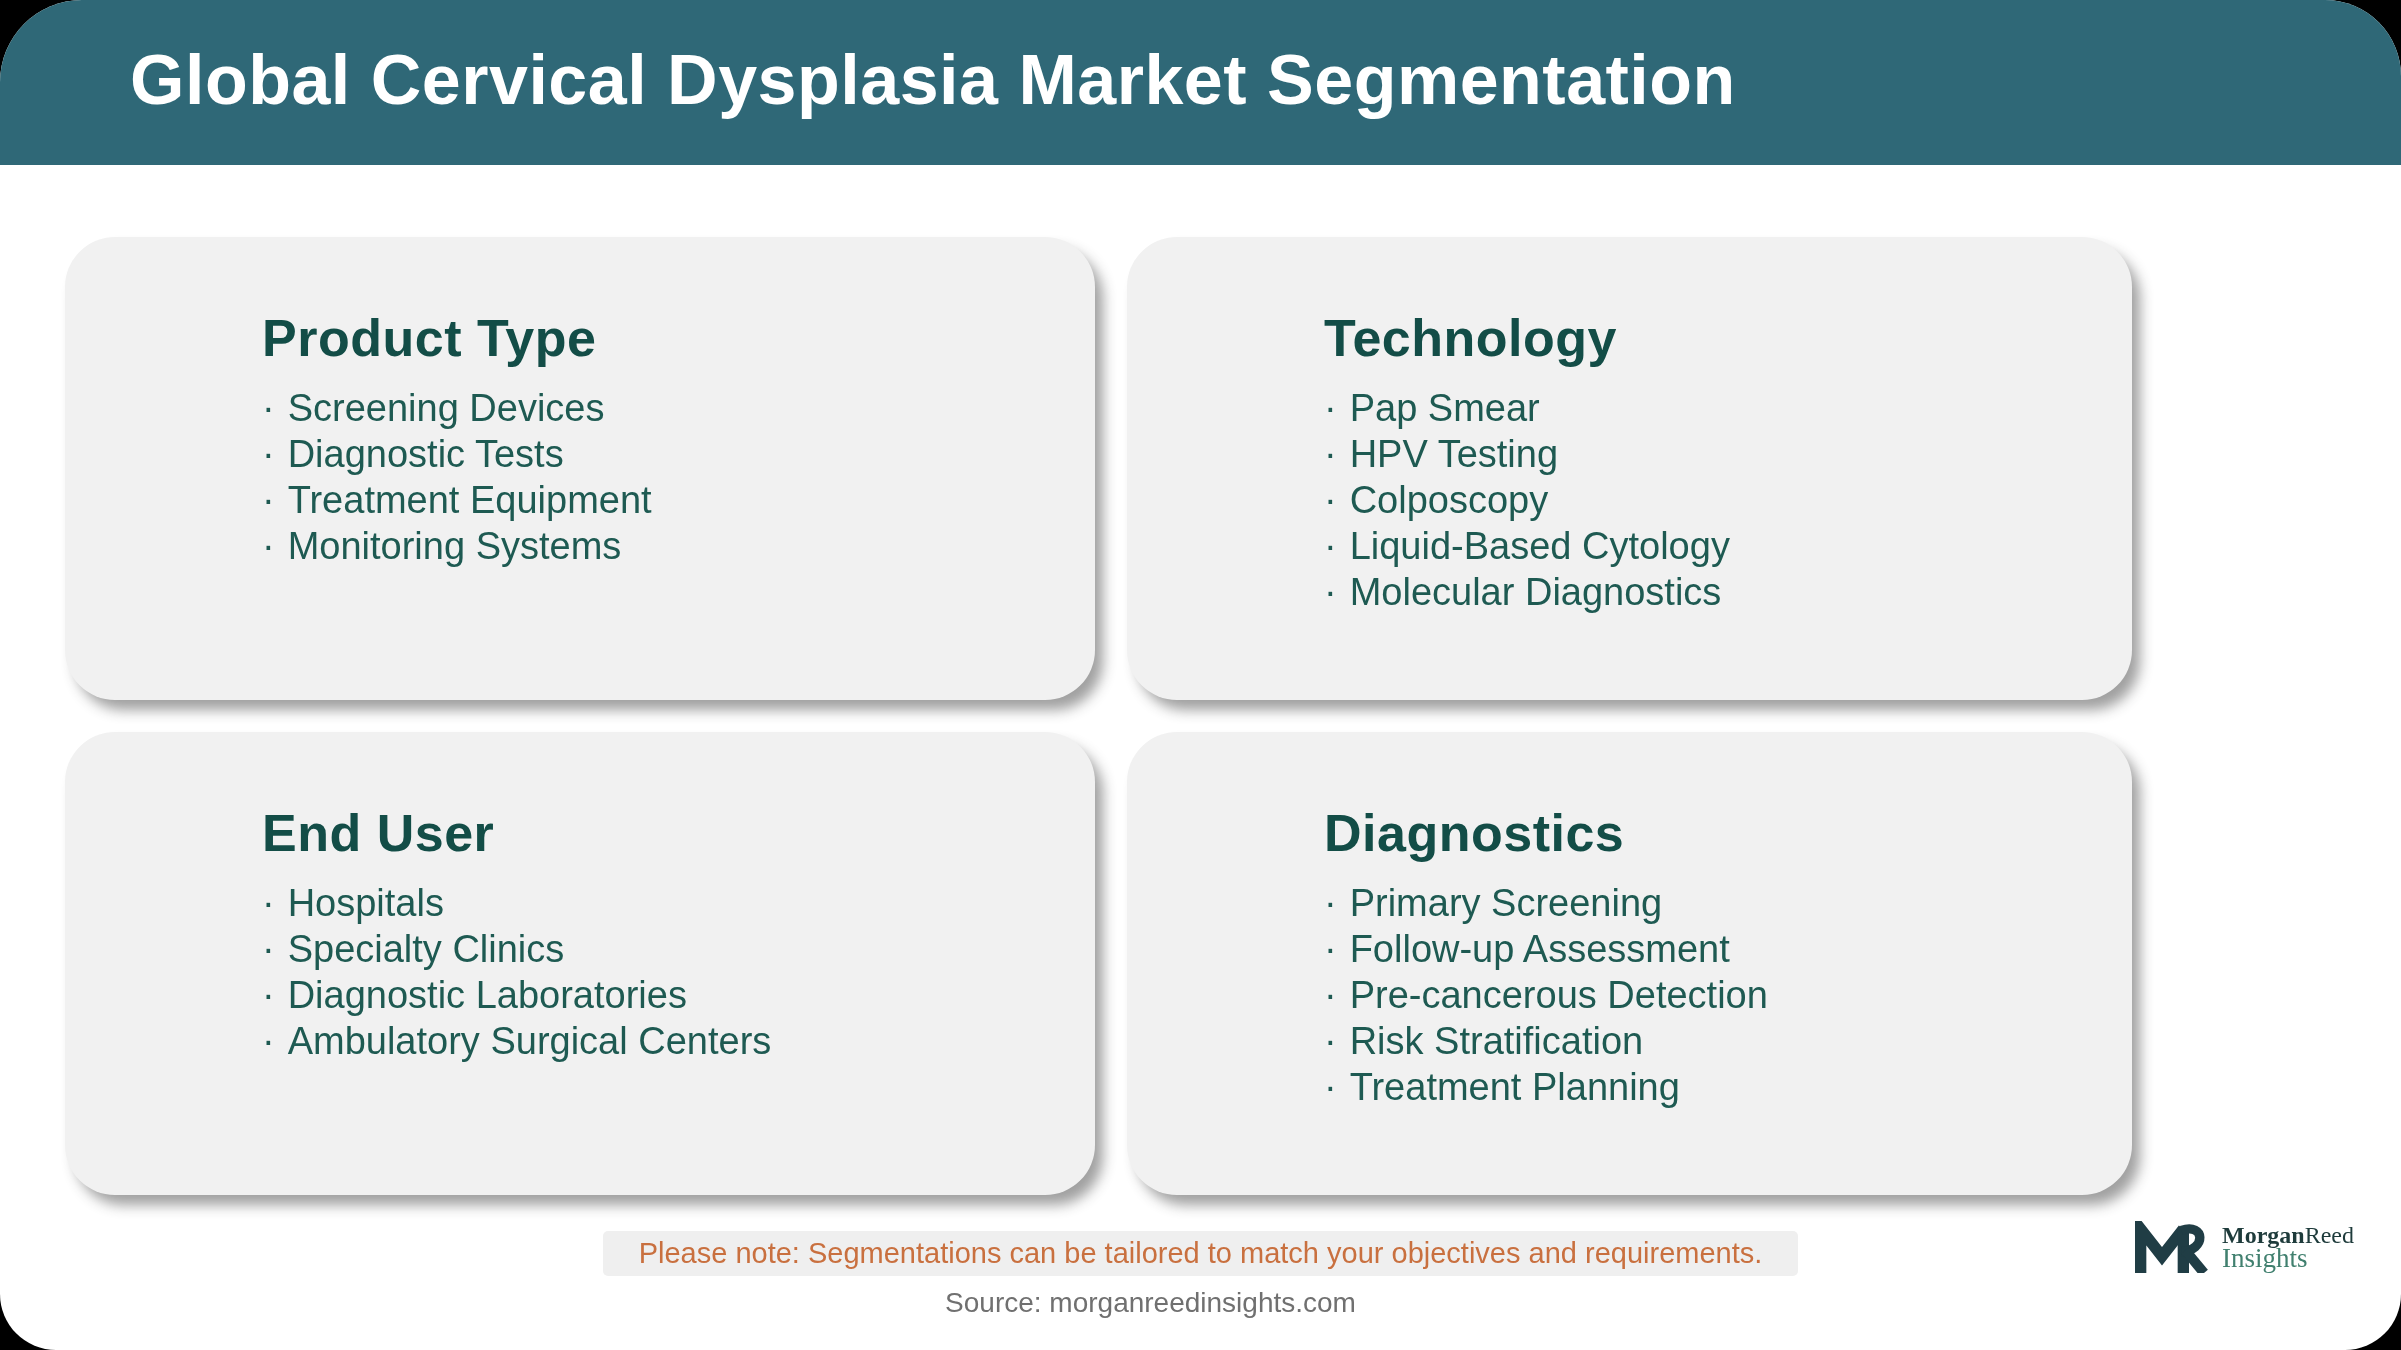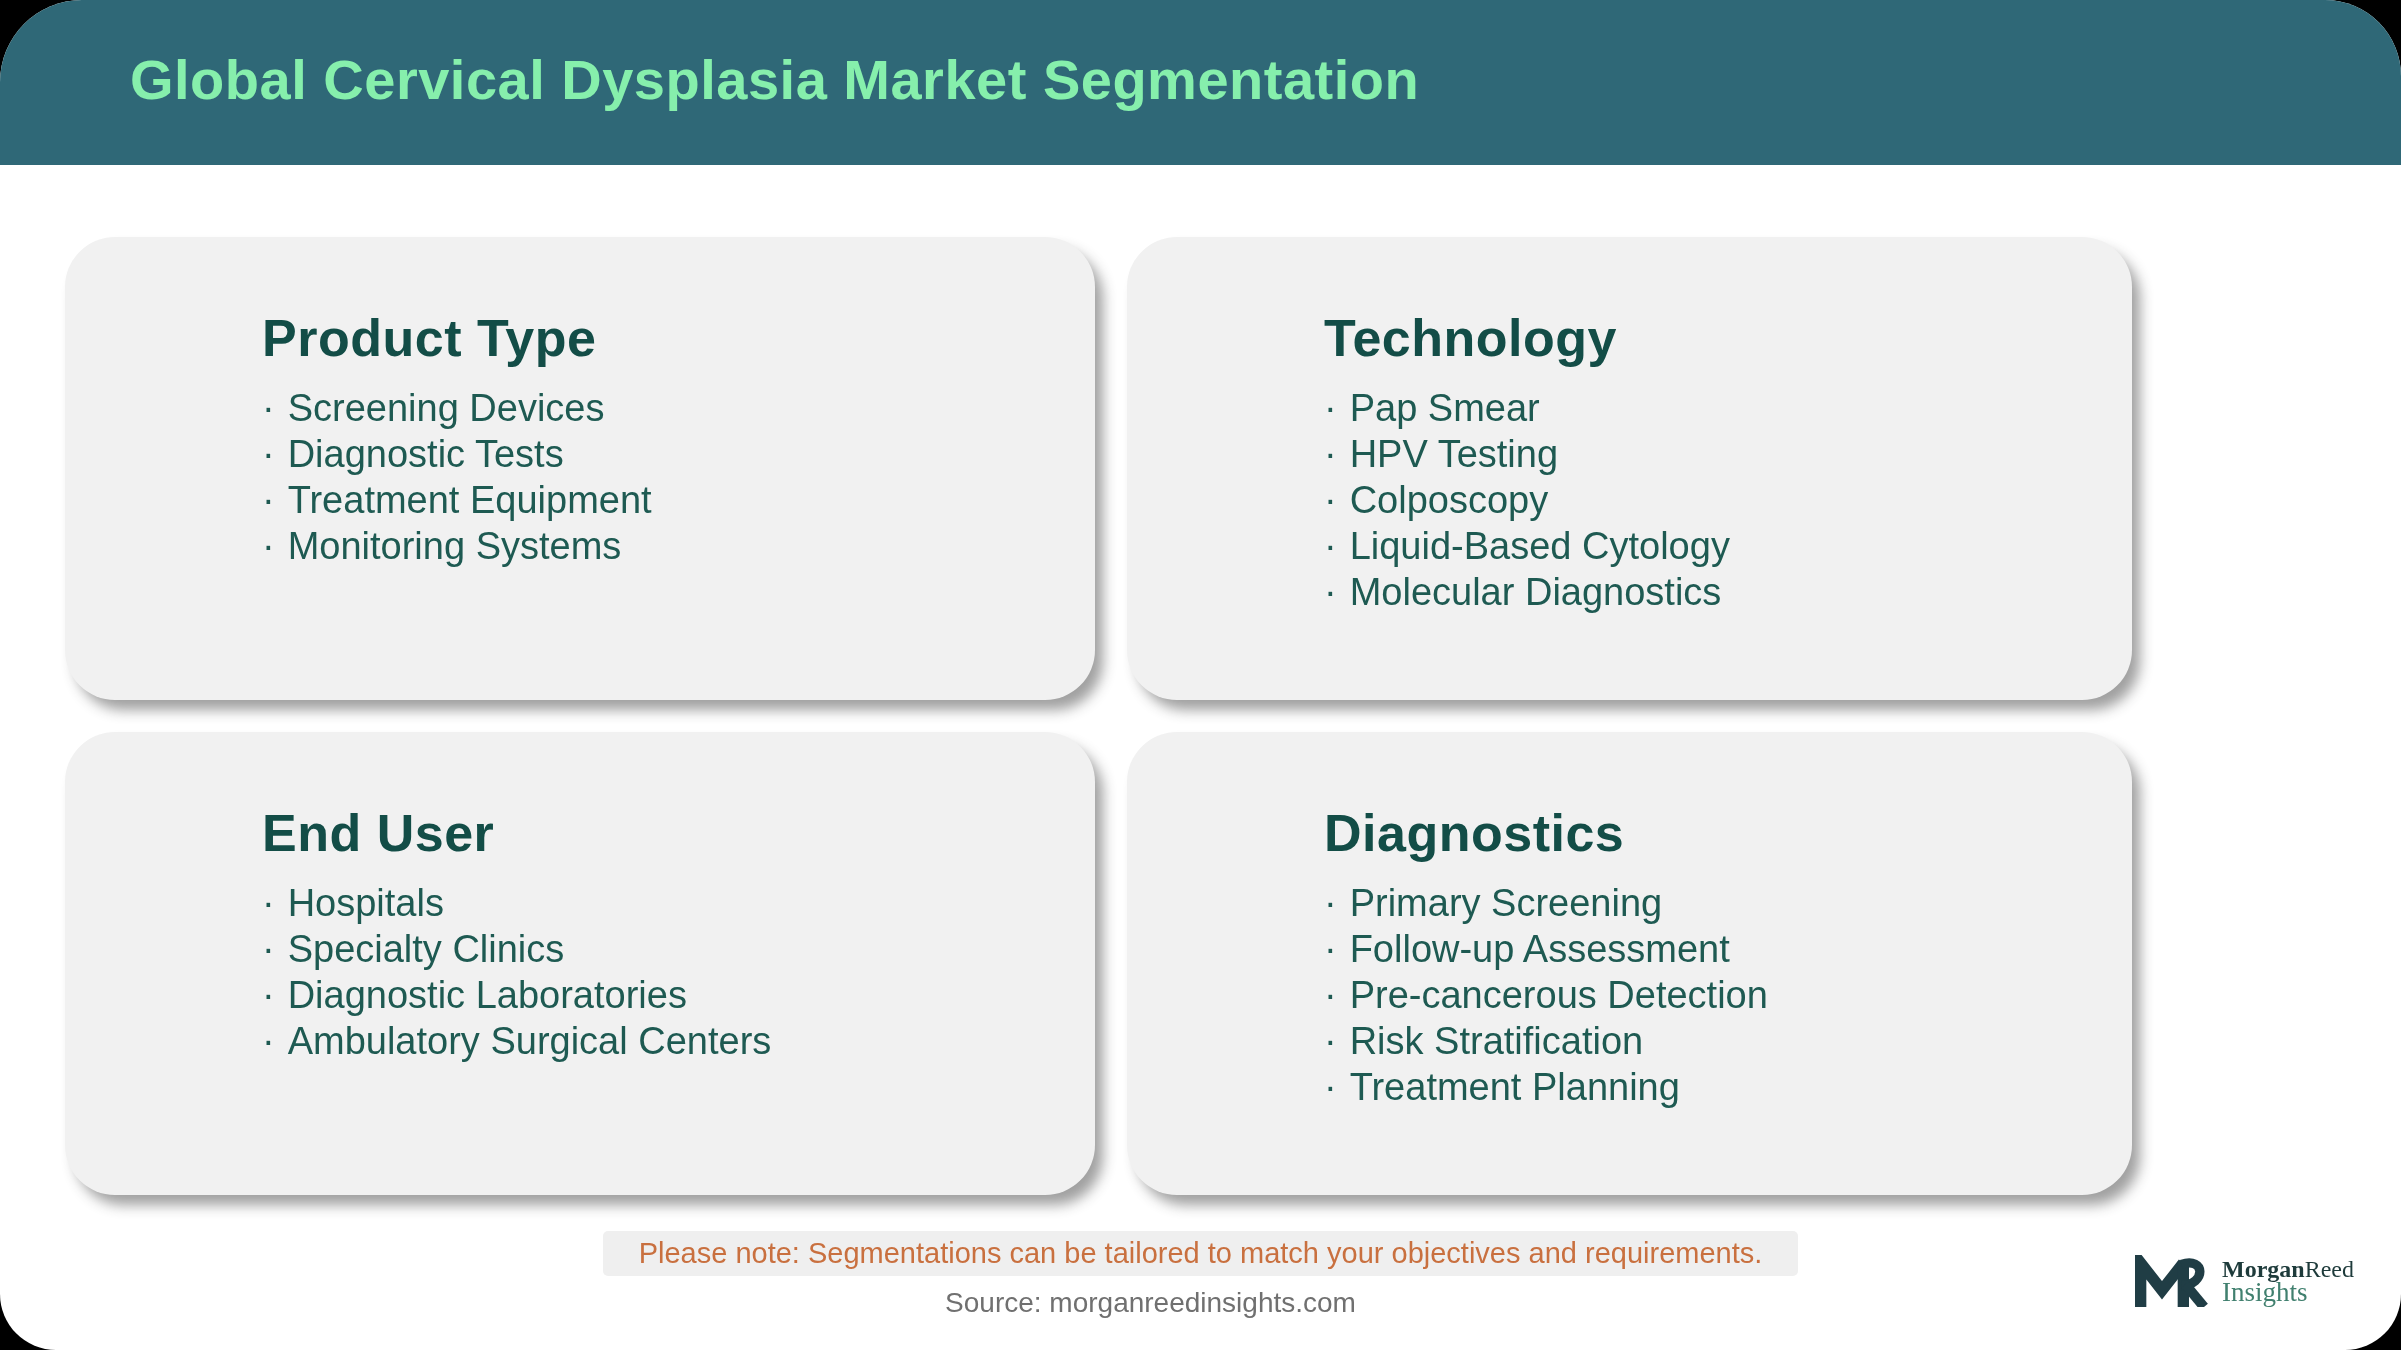--- a/index.html
+++ b/index.html
@@ -18,22 +18,22 @@
   }
   
   .band {
     height: 165px;
     background: #2f6877;
     display: flex;
     align-items: center;
   }
   .band h1 {
     margin: 0 0 6px 130px;
-    color: #86efac;
-    font-size: 56px;
+    color: #ffffff;
+    font-size: 70px;
     font-weight: 700;
     letter-spacing: 0.5px;
   }
   
   .grid {
     margin: 72px 0 0 65px;
     display: grid;
     grid-template-columns: 1030px 1005px;
     column-gap: 137px;
     row-gap: 42px;
@@ -86,21 +86,21 @@
   .source {
     margin-top: 11px;
     text-align: center;
     transform: translateX(-50px);
     color: #707070;
     font-size: 28px;
   }
   
   .logo {
     position: absolute;
-    top: 1255px;
+    top: 1221px;
     right: 47px;
     display: flex;
     align-items: center;
     gap: 12px;
   }
   .logo svg {
     width: 76px;
     height: 52px;
     display: block;
   }

